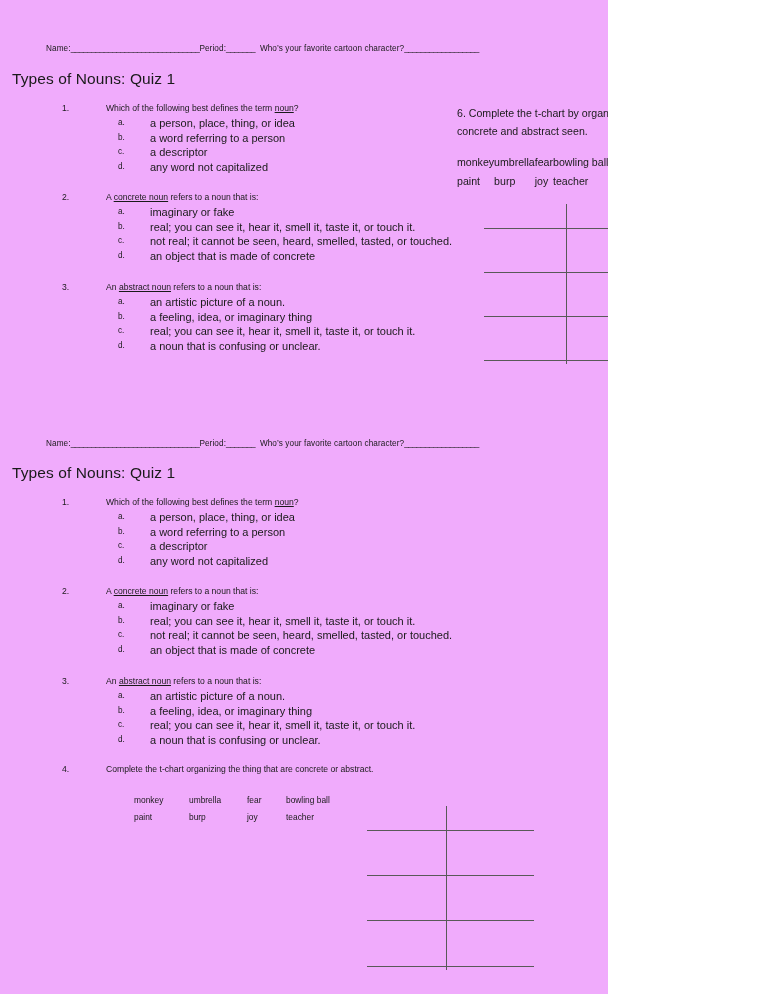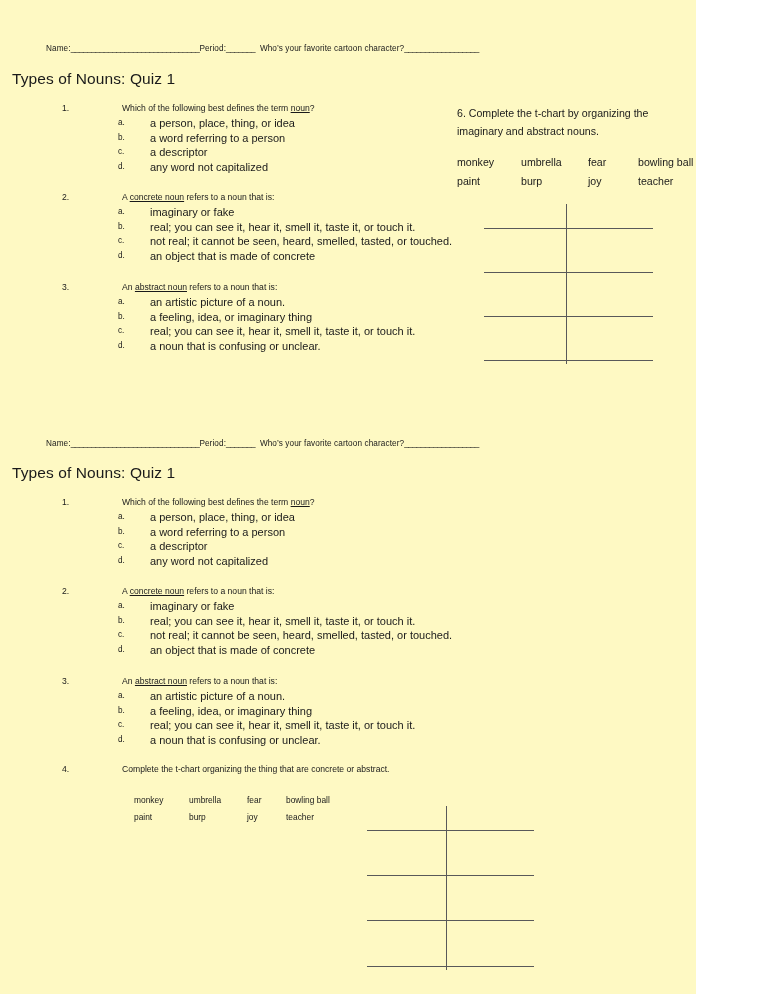--- a/index.html
+++ b/index.html
@@ -10,24 +10,24 @@
   body {
     width: 768px;
     height: 994px;
     position: relative;
     font-family: "Liberation Sans", sans-serif;
     color: #000000;
     -webkit-font-smoothing: antialiased;
   }
   .page {
     position: relative;
-    width: 696px;
+    width: 608px;
     height: 994px;
     overflow: hidden;
-    background: #fef9c3;
+    background: #f0abfc;
   }
 
   
   .hdr-line {
     position: absolute;
     left: 46px;
     font-size: 8.2px;
     letter-spacing: 0.1px;
     white-space: nowrap;
     color: #1a1a1a;
@@ -55,21 +55,21 @@
     white-space: nowrap;
     line-height: 12px;
   }
   .q-num {
     position: absolute;
     left: 0;
     width: 22px;
     text-align: left;
     font-size: 8.6px;
   }
-  .q-stem-text { display: inline-block; margin-left: 60px; }
+  .q-stem-text { display: inline-block; margin-left: 44px; }
   .q-stem-text u { text-decoration: underline; text-underline-offset: 1.4px; }
 
   .choices {
     margin-top: 2px;
     list-style: none;
     padding: 0;
   }
   .choice {
     position: relative;
     font-size: 8.2px;
@@ -225,21 +225,21 @@
         </li>
       <li class="choice">
           <span class="choice-letter">d.</span>
           <span class="choice-text">a noun that is confusing or unclear.</span>
         </li>
     </ul>
   </div>
 
   <div class="q4-right" style="left:457px; top:105px;">
     <div class="prompt">6. Complete the t-chart by organizing the</div>
-    <div class="prompt">imaginary and abstract nouns.</div>
+    <div class="prompt">concrete and abstract seen.</div>
   </div>
 
   <div class="wordbank" style="left:457px; top:153px;">
     <table>
       <tbody>
           <tr>
         <td style="width:64px;">monkey</td>
         <td style="width:67px;">umbrella</td>
         <td style="width:50px;">fear</td>
         <td>bowling ball</td>

